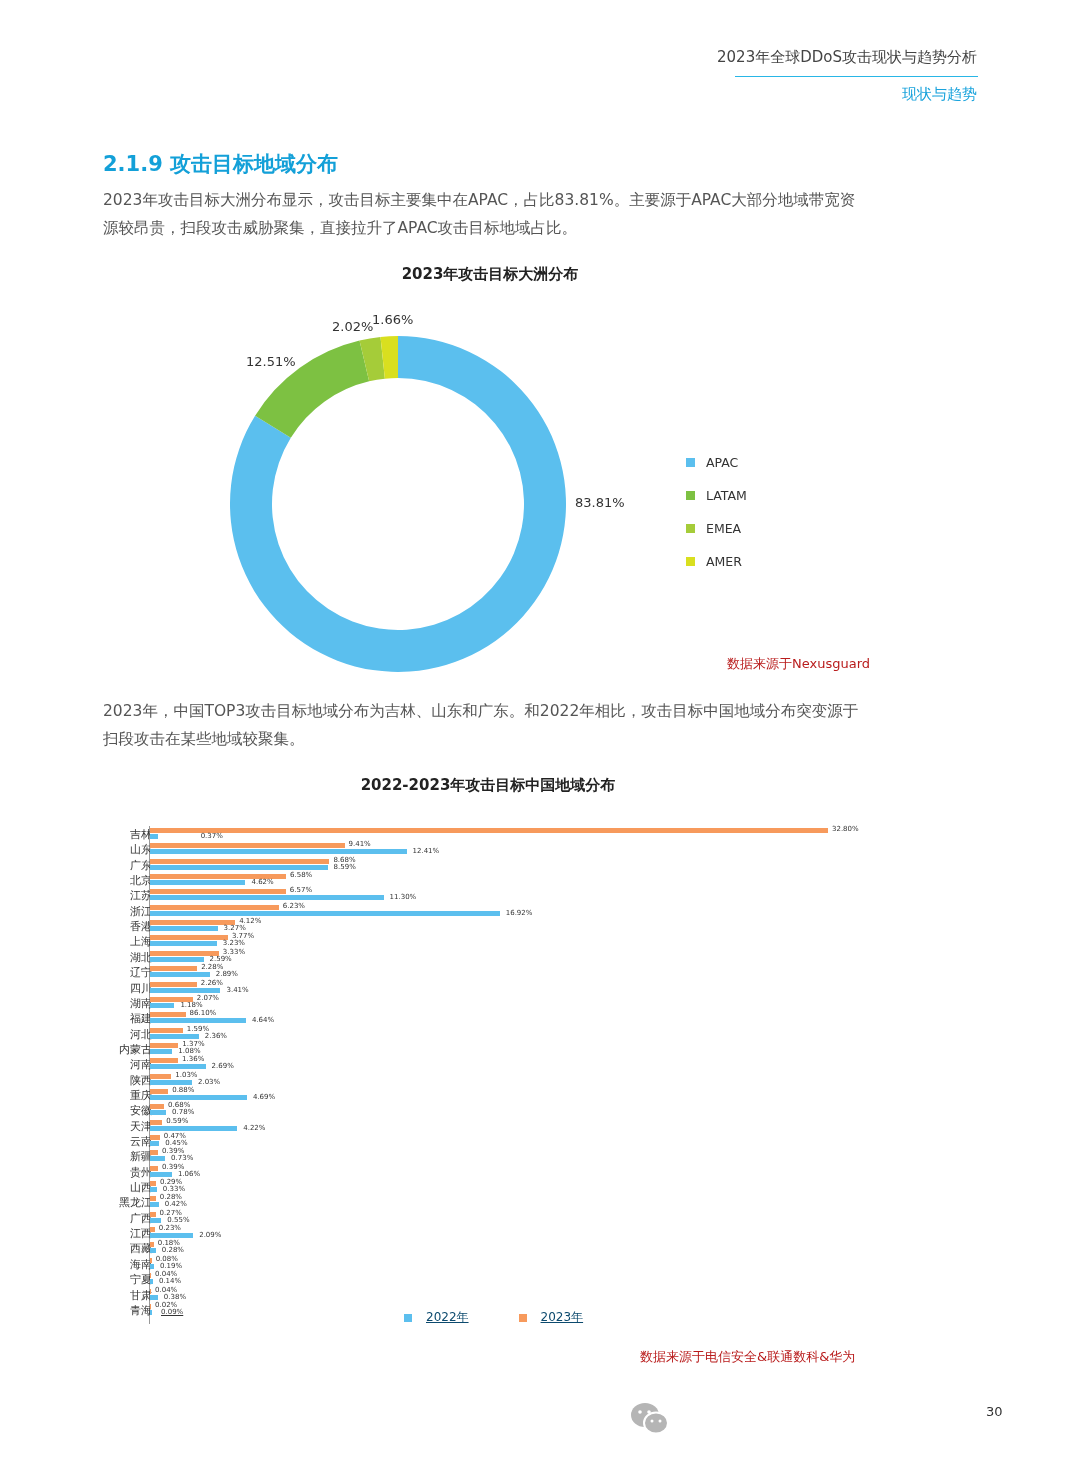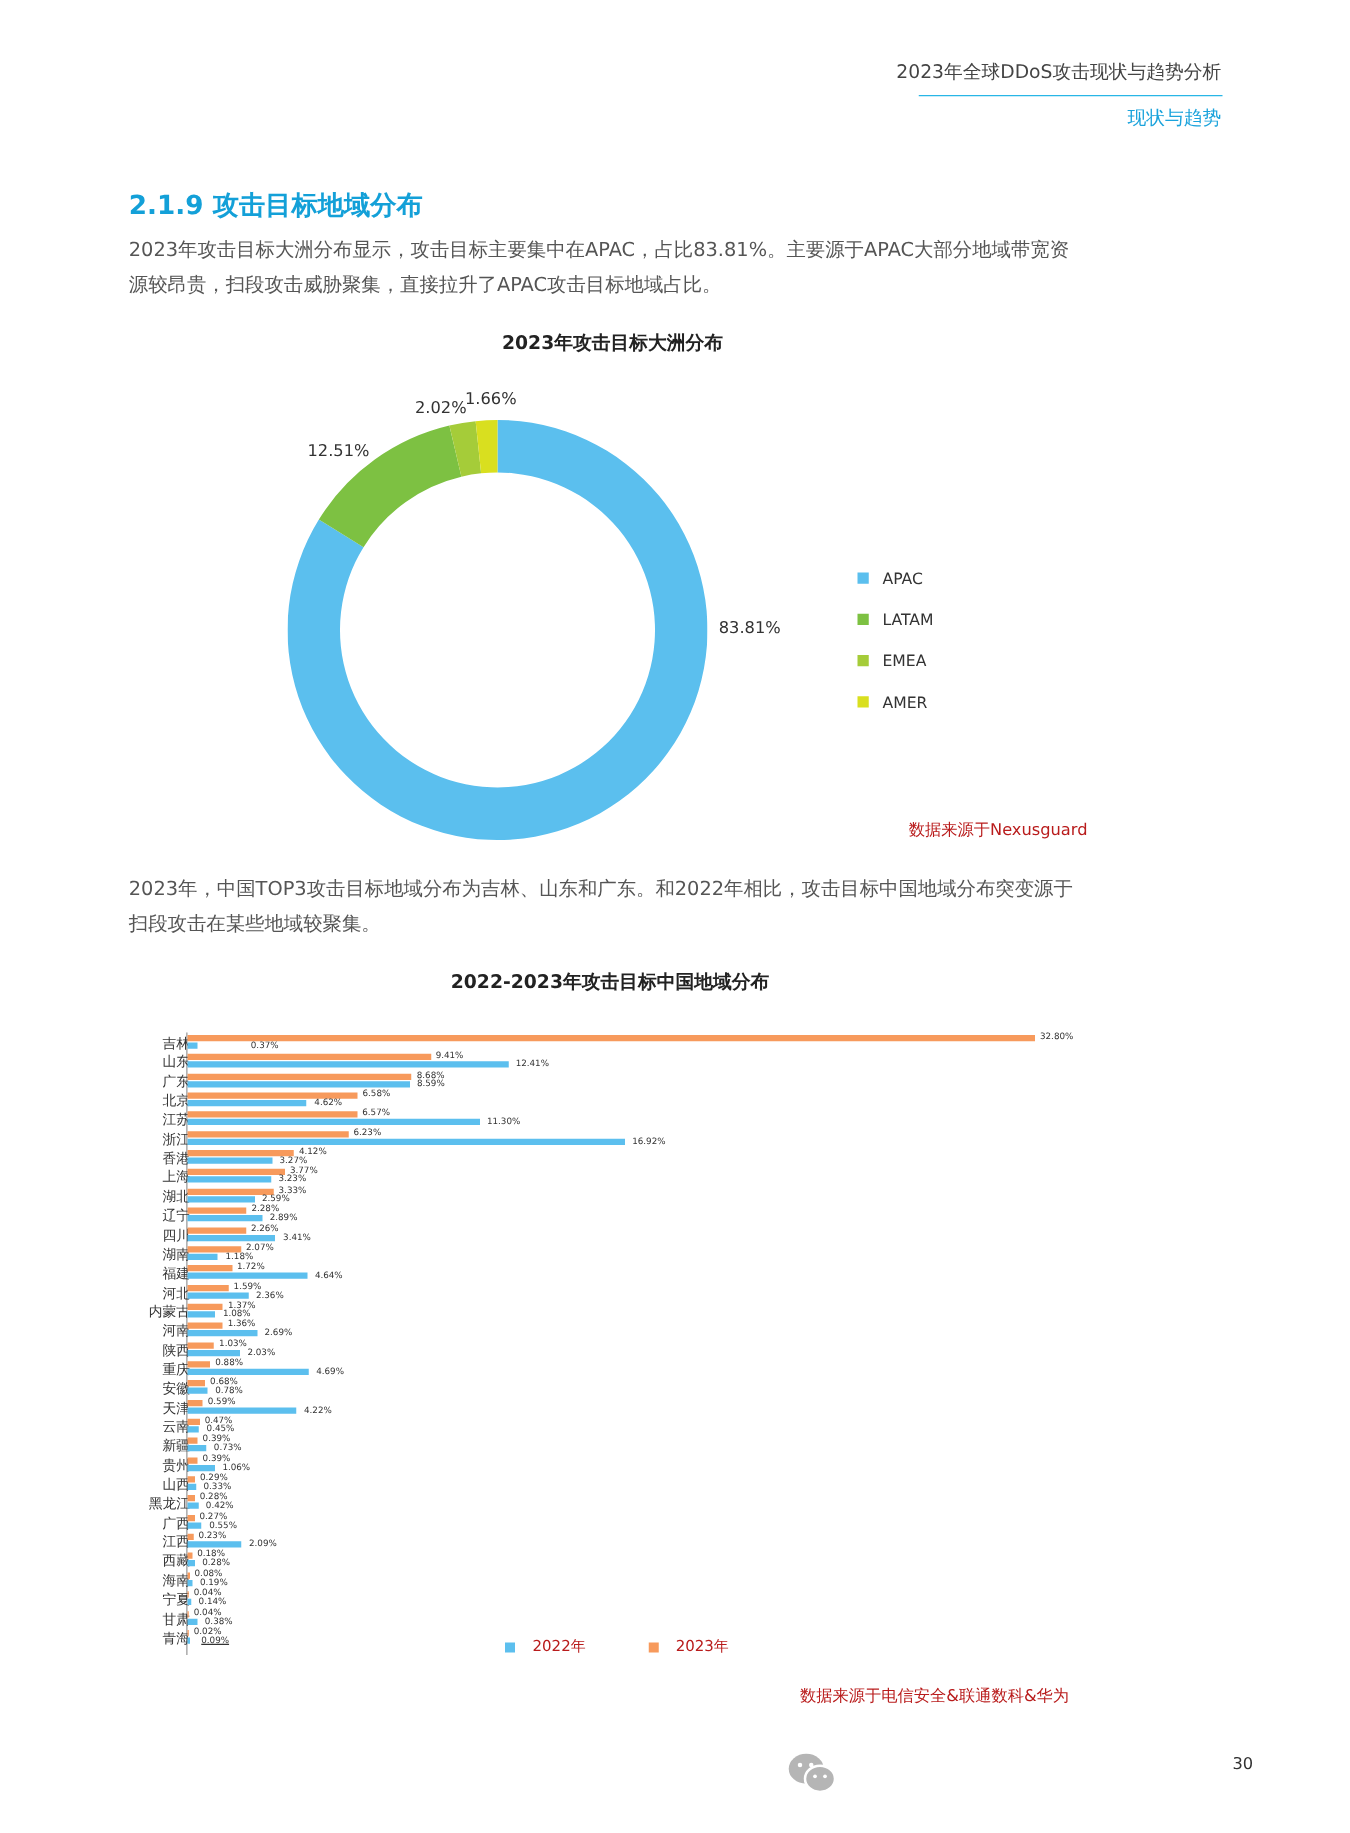--- a/index.html
+++ b/index.html
@@ -17,21 +17,21 @@
   .legend-swatch { width: 9px; height: 9px; margin-right: 11px; }
   .source { position: absolute; font-size: 13px; color: #b91c1c; }
   .bar-chart { position: absolute; left: 100px; top: 826px; width: 800px; }
   .bar-axis { position: absolute; left: 49px; top: 0; width: 1px; height: 498px; background: #999; }
   .bar-row { position: absolute; left: 0; height: 15.3px; width: 800px; }
   .bar-row .label { position: absolute; left: 0; width: 40px; text-align: right; font-size: 11px; color: #333; top: 1px; margin-left: 12px; }
   .bar { position: absolute; left: 50px; height: 5px; }
   .bar.b23 { top: 2px; background: #f79a5c; }
   .bar.b22 { top: 8px; background: #5cbfee; }
   .val { position: absolute; font-size: 7px; color: #333; }
-  .bar-legend { position: absolute; left: 404px; top: 1309px; display: flex; font-size: 12px; color: #b91c1c; }
+  .bar-legend { position: absolute; left: 404px; top: 1309px; display: flex; font-size: 12px; color: #0c4a6e; text-decoration: underline; }
   .bar-legend .li { display: flex; align-items: center; margin-right: 50px; }
   .bar-legend .sw { width: 8px; height: 8px; margin-right: 14px; }
   .watermark { position: absolute; left: 630px; top: 1402px; display: flex; align-items: center; font-size: 30px; color: #b0b0b0; letter-spacing: 2px; }
   .wm-icon { width: 40px; height: 34px; position: relative; margin-right: 14px; }
   .page-num { position: absolute; left: 986px; top: 1404px; font-size: 13px; color: #333; }
 </style>
 </head>
 <body>
 
 <div class="hdr-title">2023年全球DDoS攻击现状与趋势分析</div>
@@ -168,21 +168,21 @@
     <div class="bar-row" style="top: 168.85px;">
       <div class="label">湖南</div>
       <div class="bar b23" style="width: 42.7869px; background: rgb(247, 154, 92);"></div>
       <div class="val" style="left: 96.7869px; top: -1px;">2.07%</div>
       <div class="bar b22" style="width: 24.3906px; background: rgb(92, 191, 238);"></div>
       <div class="val" style="left: 80.3906px; top: 6px;">1.18%</div>
     </div>
     <div class="bar-row" style="top: 184.2px;">
       <div class="label">福建</div>
       <div class="bar b23" style="width: 35.5524px; background: rgb(247, 154, 92);"></div>
-      <div class="val" style="left: 89.5524px; top: -1px;">1.72%</div>
+      <div class="val" style="left: 89.5524px; top: -1px;">86.10%</div>
       <div class="bar b22" style="width: 95.9088px; background: rgb(92, 191, 238);"></div>
       <div class="val" style="left: 151.909px; top: 6px;">4.64%</div>
     </div>
     <div class="bar-row" style="top: 199.55px;">
       <div class="label">河北</div>
       <div class="bar b23" style="width: 32.8653px; background: rgb(247, 154, 92);"></div>
       <div class="val" style="left: 86.8653px; top: -1px;">1.59%</div>
       <div class="bar b22" style="width: 48.7812px; background: rgb(92, 191, 238);"></div>
       <div class="val" style="left: 104.781px; top: 6px;">2.36%</div>
     </div>

